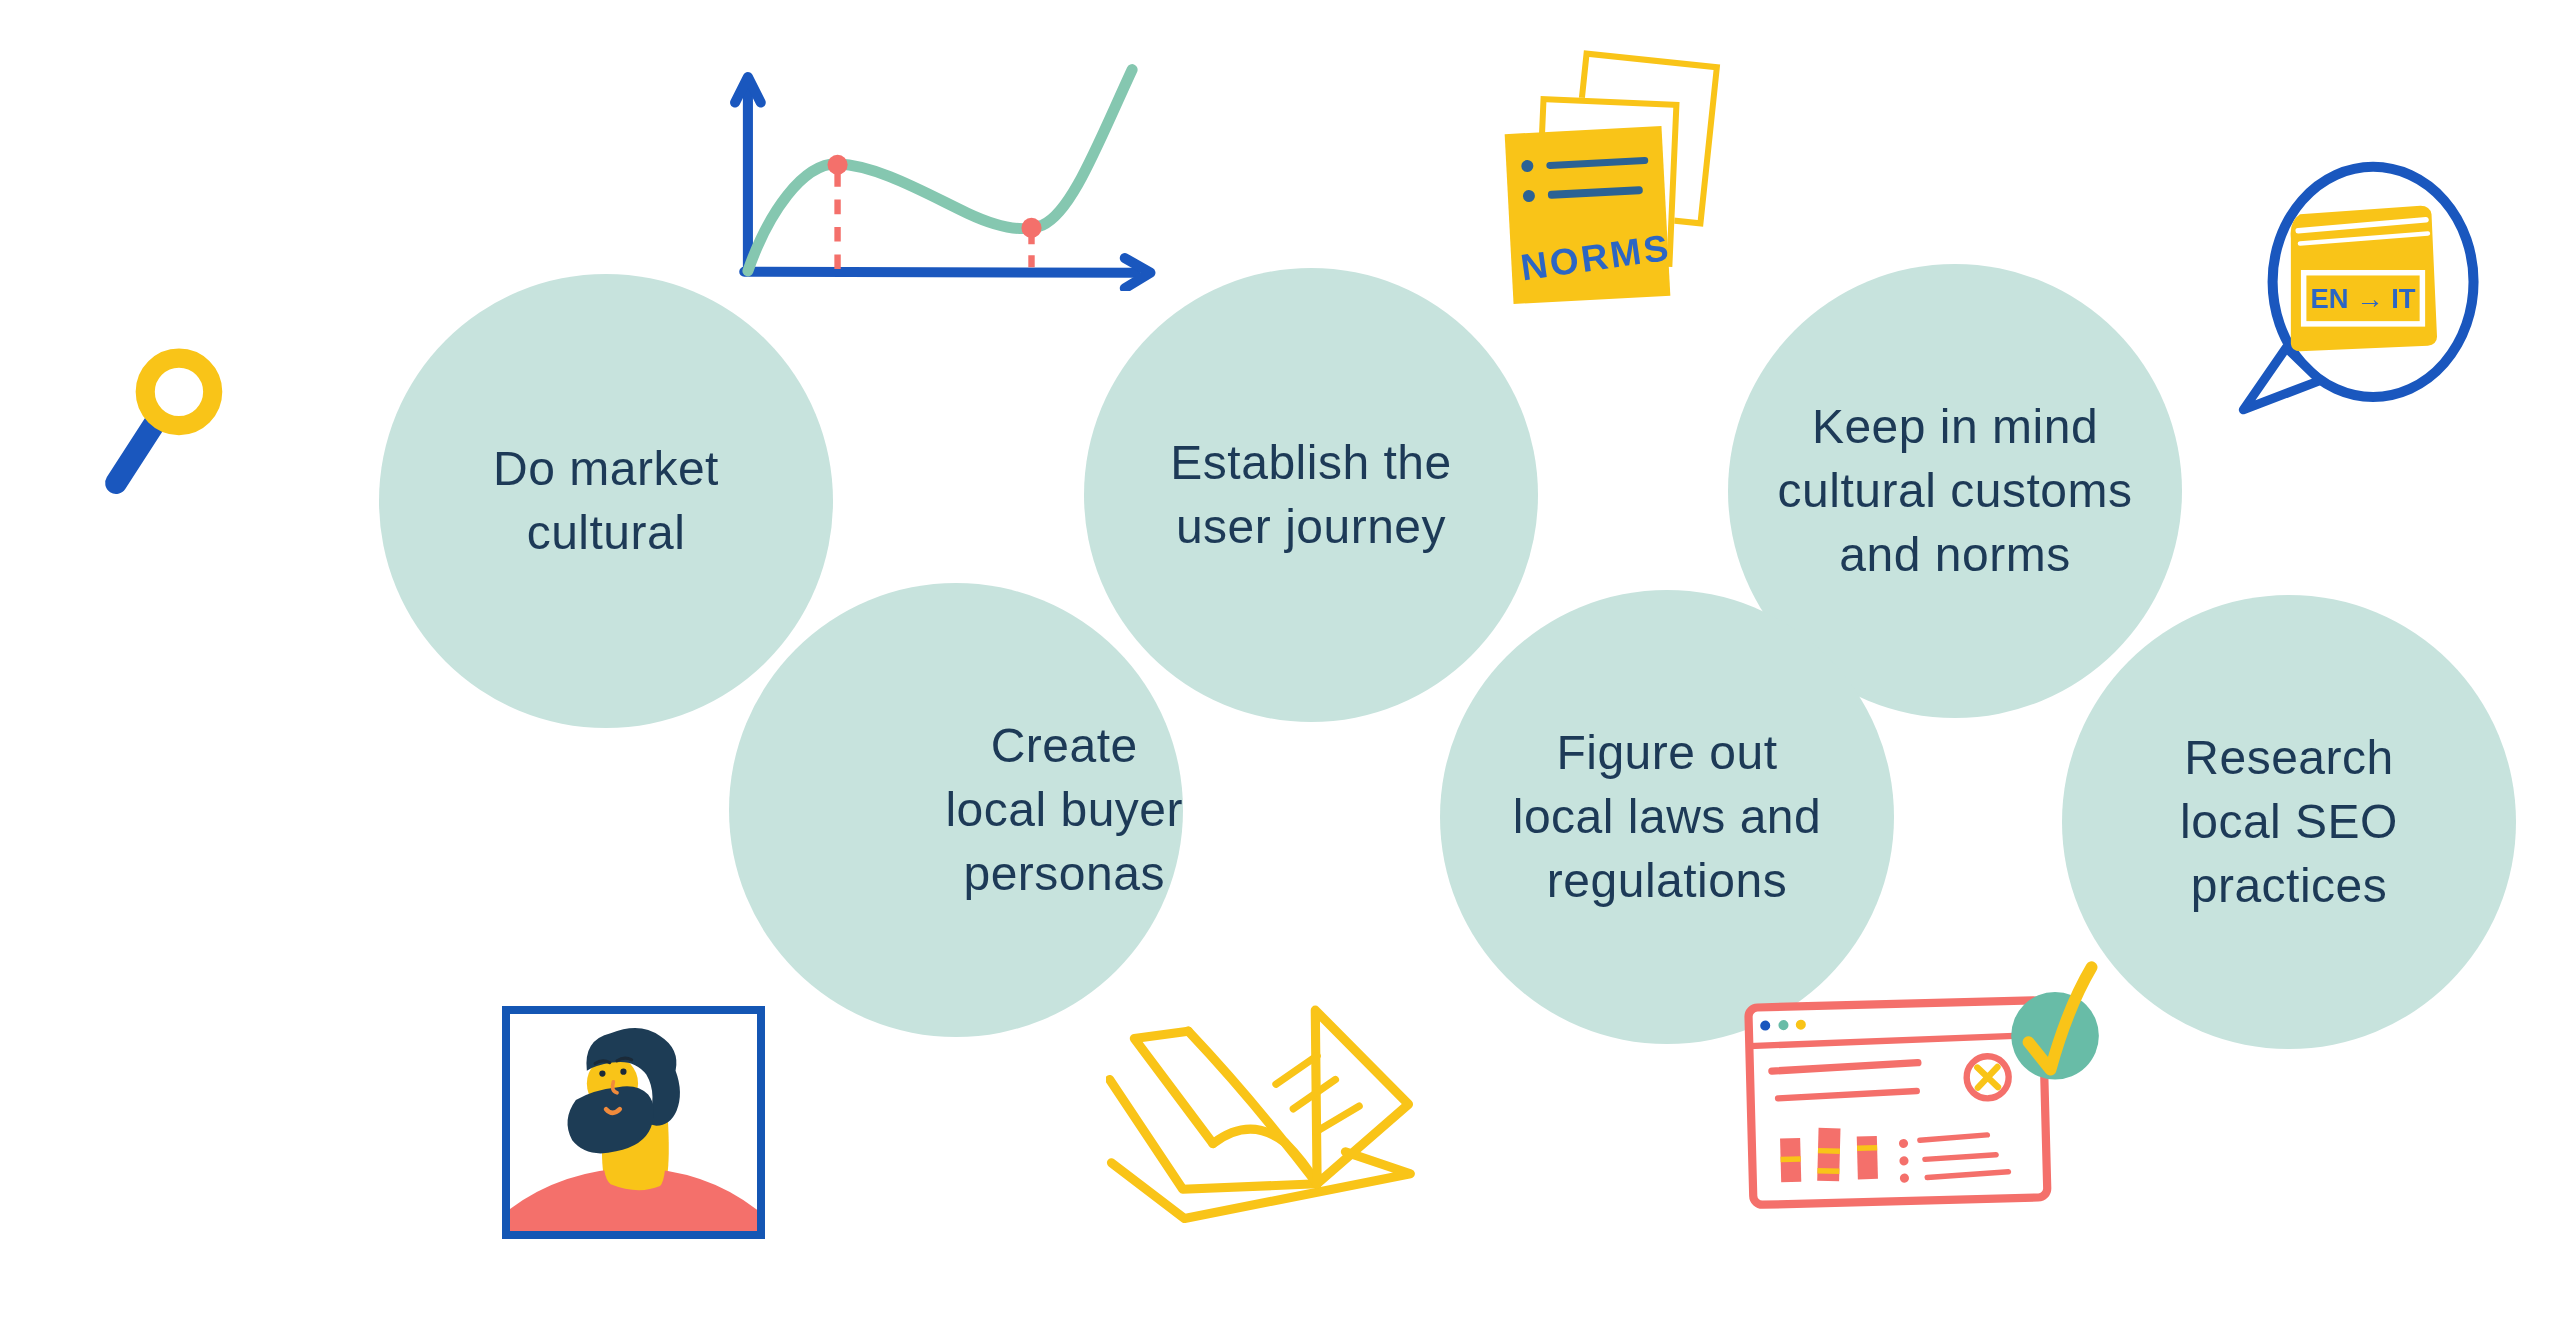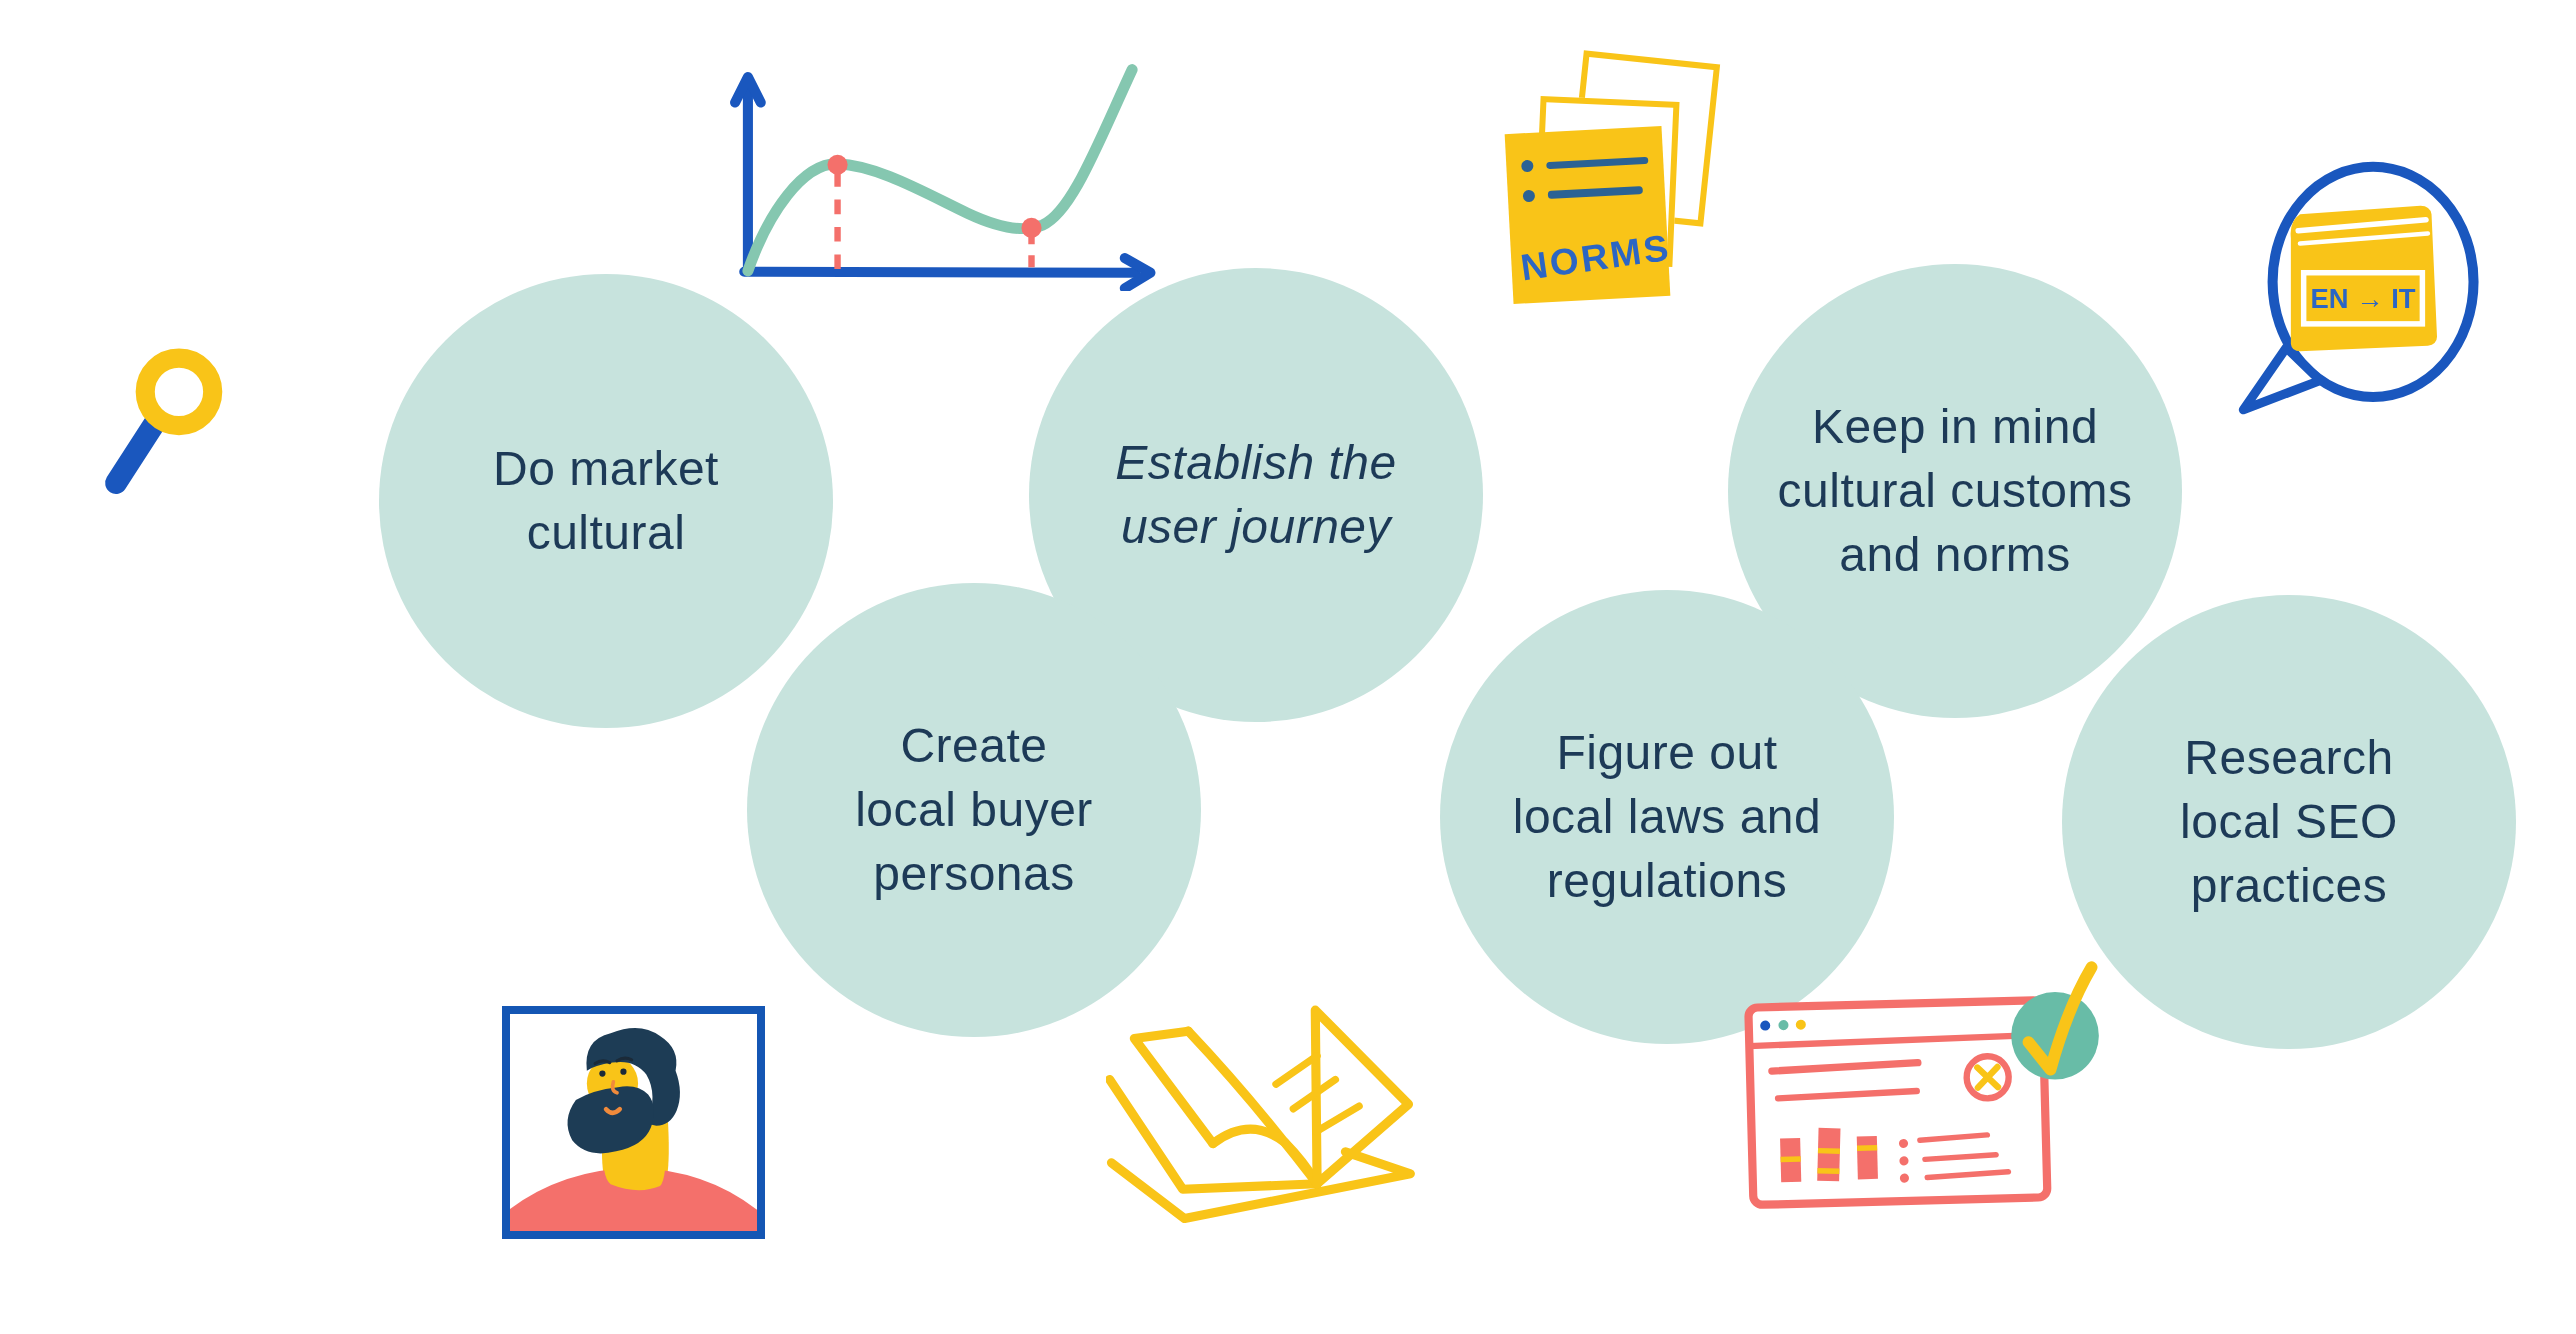--- a/index.html
+++ b/index.html
@@ -76,30 +76,30 @@
     <path d="M68 84 L208 72" stroke="#ffffff" stroke-width="6" stroke-linecap="round" fill="none"></path>
     <path d="M70 98 L210 87" stroke="#ffffff" stroke-width="5" stroke-linecap="round" fill="none"></path>
     <rect x="74" y="130" width="130" height="56" fill="#f9c418" stroke="#ffffff" stroke-width="6"></rect>
     <text x="139" y="169" text-anchor="middle" font-size="30" font-weight="700" fill="#2c66c4">EN → IT</text>
   </svg>
 
   <div class="circle" style="left:379px;top:274px;">
     <span class="circle-label">Do market
 cultural</span>
   </div>
-  <div class="circle" style="left:1029px;top:268px;font-style:italic;">
+  <div class="circle" style="left:1084px;top:268px;">
     <span class="circle-label">Establish the
 user journey</span>
   </div>
   <div class="circle" style="left:1728px;top:264px;">
     <span class="circle-label">Keep in mind
 cultural customs
 and norms</span>
   </div>
-  <div class="circle" style="left:747px;top:583px;">
+  <div class="circle" style="left:729px;top:583px;justify-content:flex-end;">
     <span class="circle-label">Create
 local buyer
 personas</span>
   </div>
   <div class="circle" style="left:1440px;top:590px;">
     <span class="circle-label">Figure out
 local laws and
 regulations</span>
   </div>
   <div class="circle" style="left:2062px;top:595px;">

